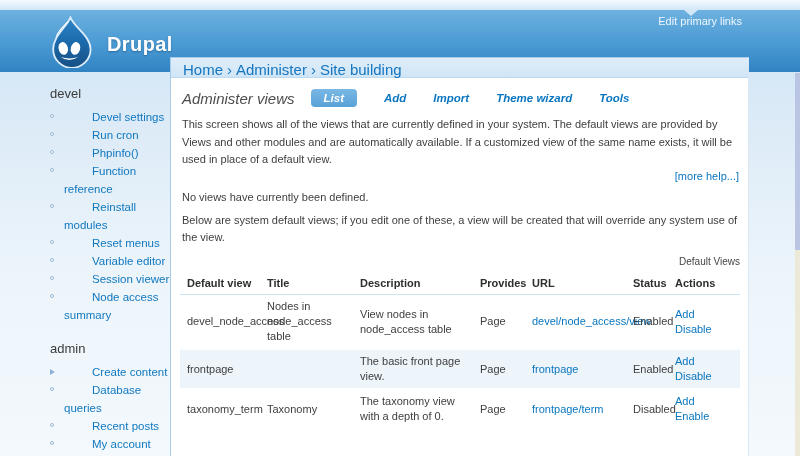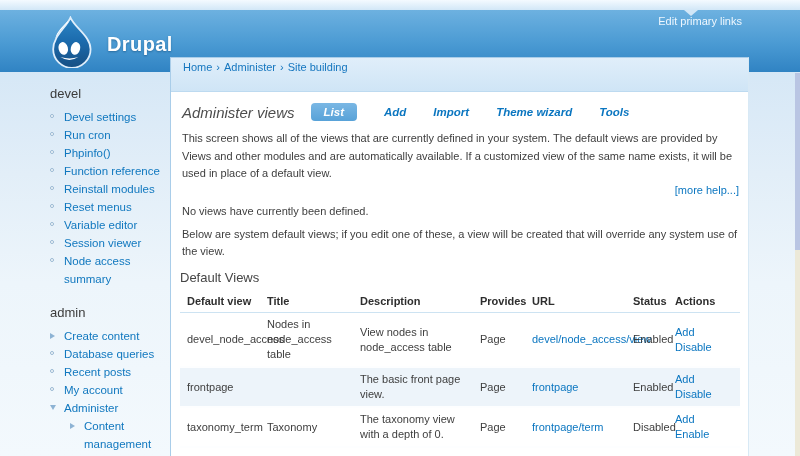--- a/index.html
+++ b/index.html
@@ -23,48 +23,48 @@
   .brand-name { color:#fff; font-size:20px; font-weight:bold; letter-spacing:.4px;
     text-shadow:0 1px 2px rgba(10,60,100,.45); }
   .edit-links { position:absolute; top:5px; right:58px; color:#eef7fe; font-size:11px; }
 
   
   .sidebar { position:absolute; left:50px; top:86px; width:122px; font-size:11.5px; }
   .side-section { margin-bottom:17px; }
   .side-label { font-size:13px; color:#3b3b3b; margin:0 0 7px 0; }
   .side-list { list-style:none; margin:0; padding:0; }
   .side-item { position:relative; padding-left:14px; line-height:18px; color:#1178bf; }
-  .side-item a { color:#1178bf; }
+  .side-item a { color:#1178bf;margin-left:28px; }
   .side-item.indent { margin-left:20px; }
   .bullet { position:absolute; left:0; top:6px; display:block; }
   .b-circle { width:4px; height:4px; border:1px solid #98b7d2; border-radius:50%; background:#fcfeff; }
   .b-right { width:0; height:0; border-top:3px solid transparent; border-bottom:3px solid transparent; border-left:5px solid #8db3d4; }
   .b-down  { width:0; height:0; border-left:3px solid transparent; border-right:3px solid transparent; border-top:5px solid #8db3d4; }
 
   
   .panel { position:absolute; left:170px; top:57px; width:579px; height:399px;
     background:#fff; border-left:1px solid #a9cde9; border-top:1px solid #a9cde9; border-right:1px solid #d8e9f5; }
-  .breadcrumb { height:34px; background:linear-gradient(180deg,#e0eefa,#cfe5f6);
-    border-bottom:1px solid #bddaf0; font-size:11px; padding:3px 0 0 12px; color:#1576bf; }
+  .breadcrumb { height:20px; background:linear-gradient(180deg,#e0eefa,#cfe5f6);
+    border-bottom:1px solid #bddaf0; font-size:15px; padding:3px 0 0 12px; color:#1576bf; }
   .breadcrumb a { color:#1576bf; }
   .crumb-sep { margin:0 4px; }
   .panel-body { padding:11px 9px 0 9px; }
 
   .title-row { display:flex; align-items:center;font-style:italic; }
   .page-title { font-size:15px; font-weight:normal; color:#4d4d4d; margin:0 0 0 2px; }
   .tabs { display:flex; align-items:center; margin-left:16px; gap:27px; font-size:11.5px; font-weight:bold; }
   .tab-active { background:linear-gradient(180deg,#7ab7e4,#58a2d8); color:#fff; padding:3px 13px; border-radius:4px; }
   .tab-link { color:#0b76c0; }
 
   .intro { font-size:11px; color:#3e3e3e; line-height:1.6; margin:9px 0 0 2px; }
   .more-help { text-align:right; font-size:11px; margin-top:1px; }
   .more-help a { color:#0b76c0; }
   .note { font-size:11px; color:#3e3e3e; margin:7px 0 0 2px; line-height:1.5; }
 
-  .tbl-caption { width:560px; text-align:left; font-size:13px; color:#454545; margin:11px 0 7px 0; }
+  .tbl-caption { width:560px; text-align:right; font-size:10px; color:#454545; margin:11px 0 7px 0; }
   table.views { border-collapse:collapse; table-layout:fixed; width:560px; font-size:11px; color:#3e3e3e; }
   table.views th { text-align:left; font-size:11px; color:#2e2e2e; padding:3px 6px 5px 0;
     border-bottom:1px solid #cde3f2; }
   table.views td { padding:4px 6px 4px 0; vertical-align:middle; line-height:15px;
     border-bottom:2px solid #fdfeff; }
   table.views th:first-child, table.views td:first-child { padding-left:7px; }
   tr.odd td { background:#edf4fa; }
   table.views a { color:#0b76c0; }
   .cell-nowrap { white-space:nowrap; }
   .actions a { display:block; }

